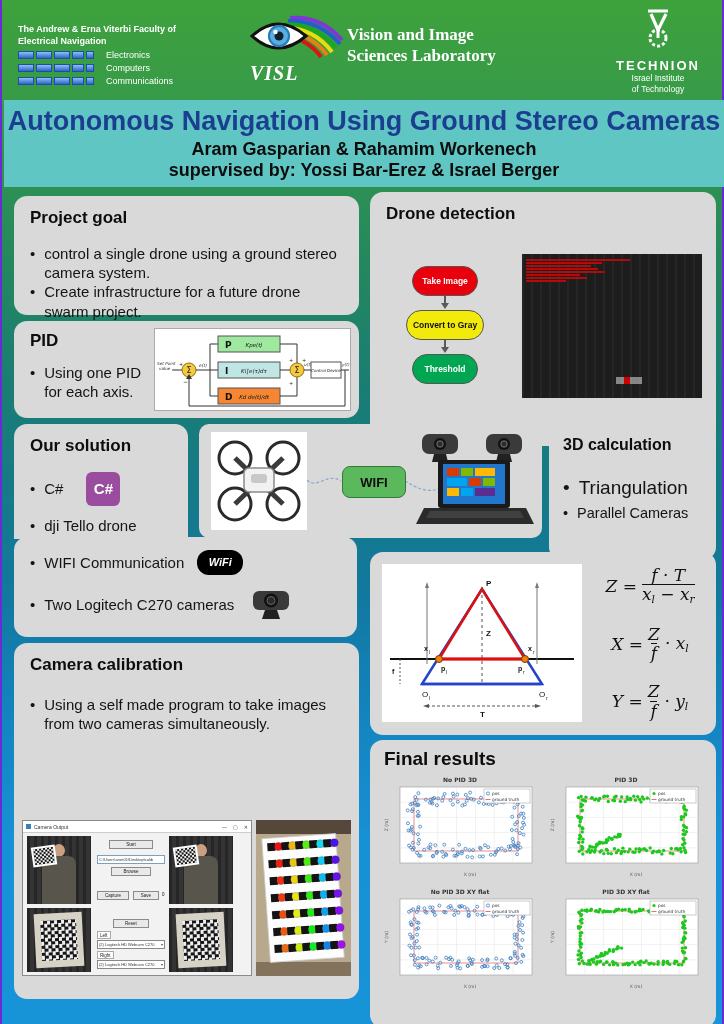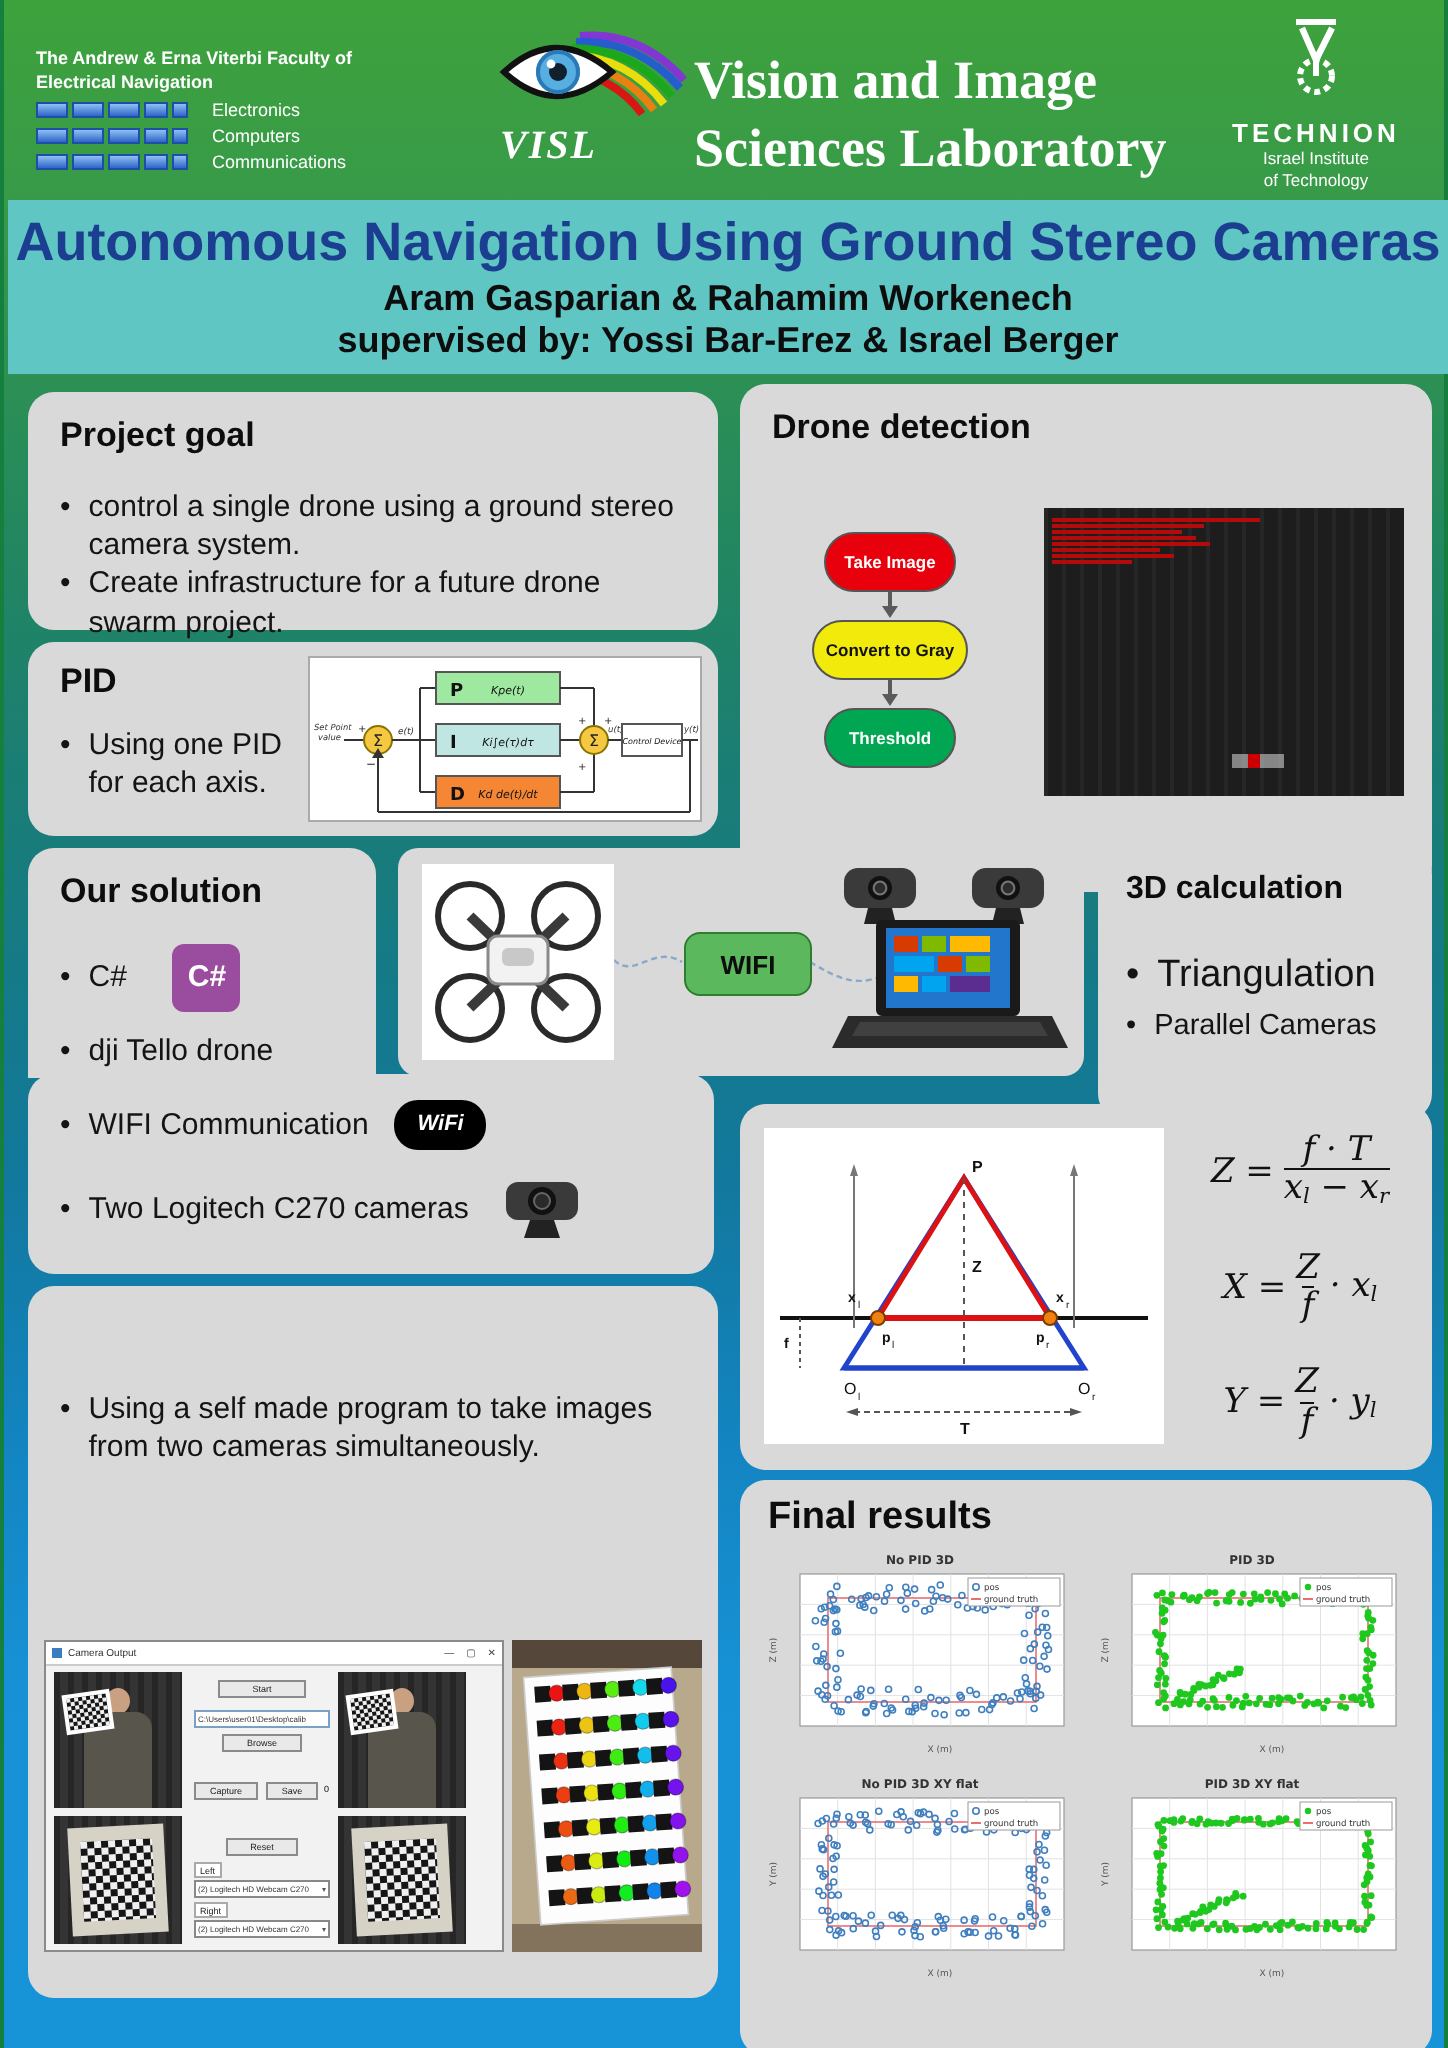--- a/index.html
+++ b/index.html
@@ -1,29 +1,29 @@
 <!DOCTYPE html>
 <html><head>
 <meta charset="utf-8">
 <style>
   html,body{margin:0;padding:0;}
   body{width:724px;height:1024px;overflow:hidden;font-family:"Liberation Sans",sans-serif;background:#fff;}
-  .poster{position:relative;width:724px;height:1024px;background:#15803d;}
+  .poster{position:relative;width:724px;height:1024px;background:#6d28d9;}
   .bg{position:absolute;left:2px;top:0;width:720px;height:1024px;
       background:linear-gradient(180deg,#3ea23c 0%,#379a49 10%,#23875f 26%,#1a7d75 38%,#157a88 48%,#12789e 58%,#1384c0 70%,#1791d5 82%,#1793d8 100%);}
   
   .faculty{position:absolute;left:16px;top:24px;color:#fff;}
   .fl{font-size:9px;font-weight:bold;line-height:1.3;}
   .frow{display:flex;align-items:center;margin-top:3px;height:10px;}
   .blk{display:inline-block;height:8px;margin-right:2px;background:linear-gradient(180deg,#8fc0f2,#2e66c9);border:1px solid #1d4fa8;box-sizing:border-box;}
   .b1{width:16px;}.b2{width:12px;}.b3{width:8px;}
   .frow .lbl{font-size:9px;margin-left:10px;}
   .visl{position:absolute;left:246px;top:10px;width:110px;height:80px;}
   .visl-acronym{position:absolute;left:2px;top:52px;font-family:"Liberation Serif",serif;font-style:italic;font-weight:bold;font-size:20px;color:#fff;letter-spacing:1px;}
-  .visl-name{position:absolute;left:345px;top:24px;font-family:"Liberation Serif",serif;font-weight:bold;font-size:27px;color:#fff;line-height:1.25;}
+  .visl-name{position:absolute;left:345px;top:24px;font-family:"Liberation Serif",serif;font-weight:bold;font-size:17px;color:#fff;line-height:1.25;}
   .technion{position:absolute;left:598px;top:8px;width:116px;text-align:center;color:#fff;}
   .tech-name{font-size:13px;font-weight:bold;letter-spacing:2px;margin-top:2px;}
   .tech-sub{font-size:8.5px;line-height:1.25;}
   
   .band{position:absolute;left:2px;top:100px;width:720px;height:87px;background:#5fc6c3;text-align:center;}
   .band .title{padding-top:6px;font-size:27px;font-weight:bold;color:#1c3e91;}
   .band .authors{font-size:18px;font-weight:bold;color:#0d0d0d;margin-top:2px;}
   .band .supers{font-size:18px;font-weight:bold;color:#0d0d0d;}
   
   .panel{position:absolute;background:#d9d9d9;border-radius:13px;box-sizing:border-box;}
@@ -383,20 +383,21 @@
         <span class="frac">
               <span class="num">Z</span>
               <span class="den">f</span>
             </span>
         <span><span>· y</span><span class="sub">l</span></span>
       </div>
     </div>
   </div>
 
   <div class="panel" style="left:12px;top:643px;width:345px;height:356px;">
+    <div class="ph" style="left:16px;top:12px;">Camera calibration</div>
     <div class="bullet" style="position:absolute;left:16px;top:52px;width:315px;">
           <span>Using a self made program to take images from two cameras simultaneously.</span>
         </div>
 
     <div class="appwin" style="left:8px;top:177px;width:230px;height:156px;">
       <div class="titlebar">
         <span class="ticon"></span>
         <span>Camera Output</span>
         <span class="tspacer"></span>
         <span class="wglyph">—</span>

